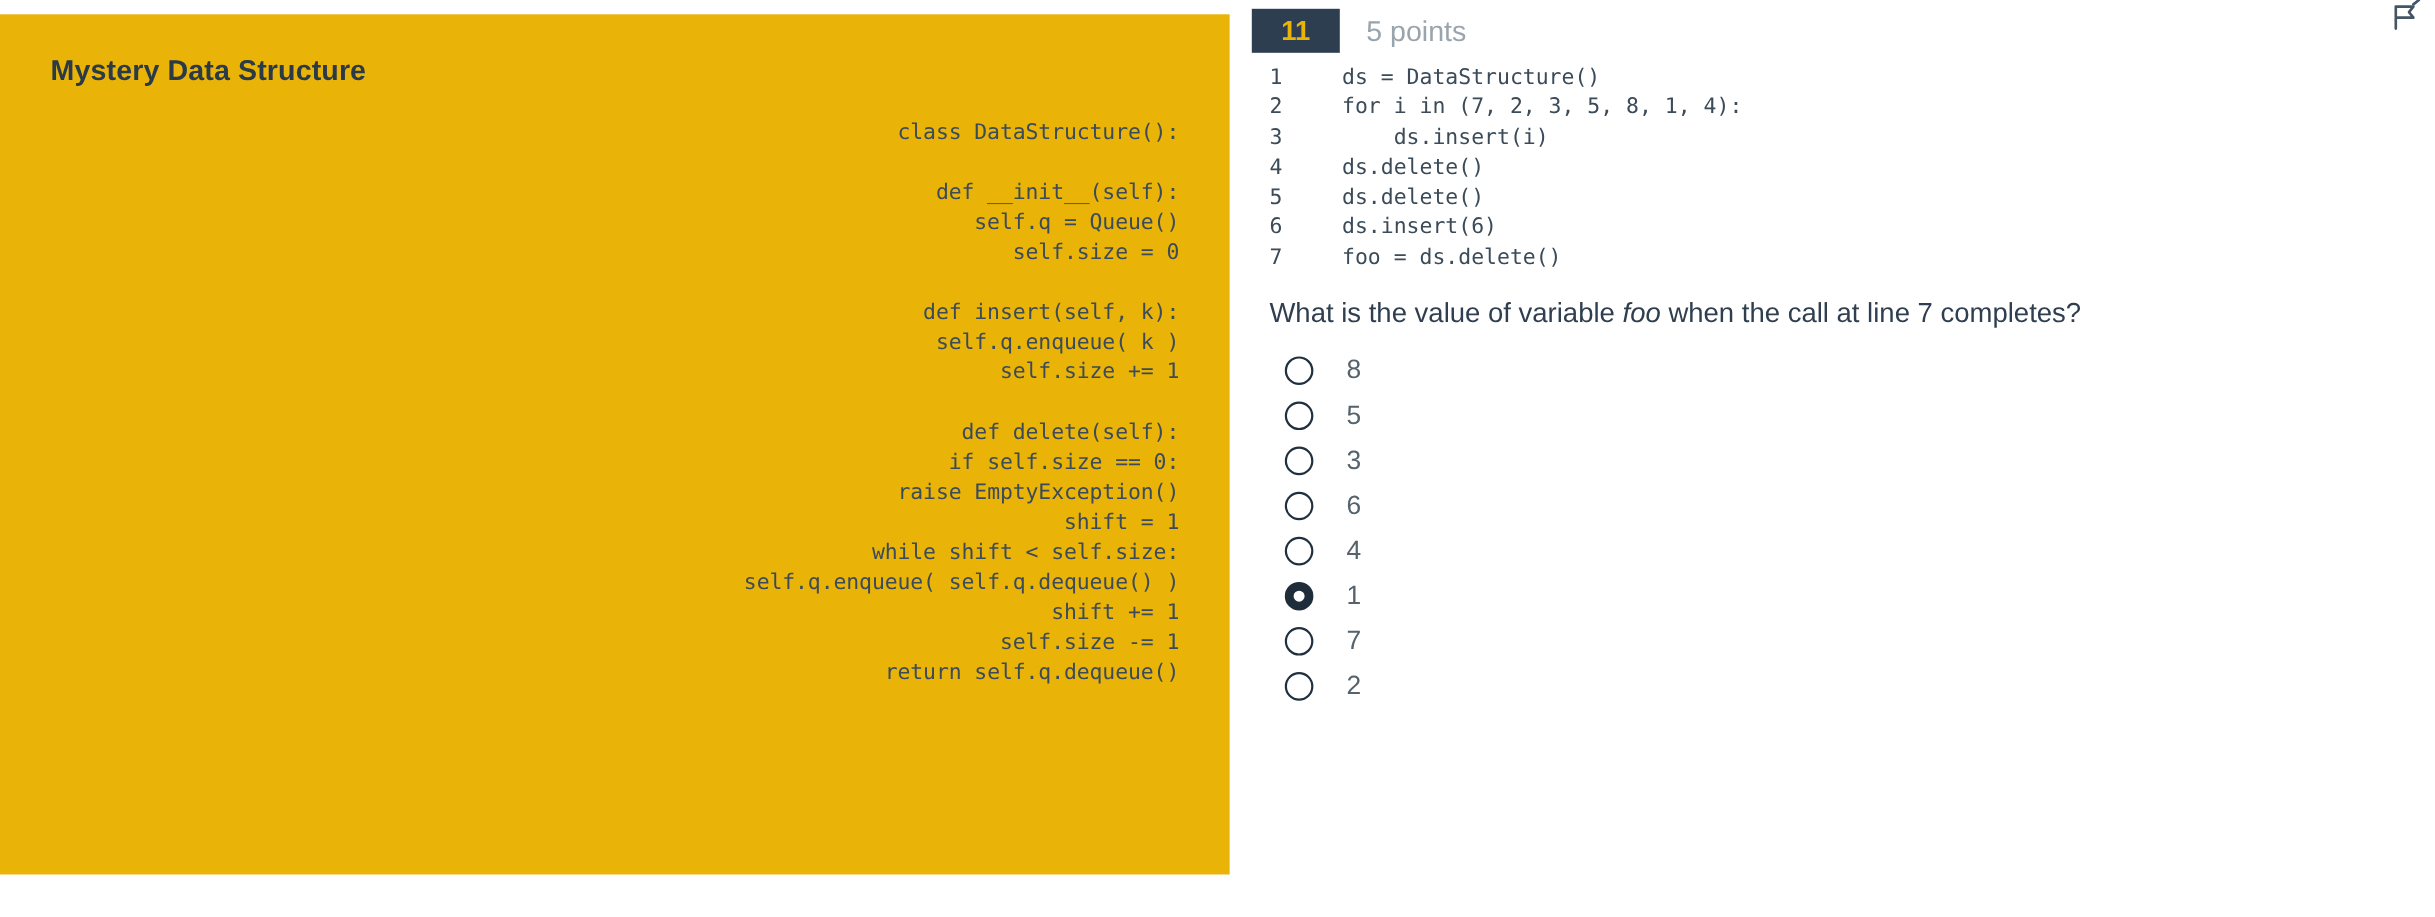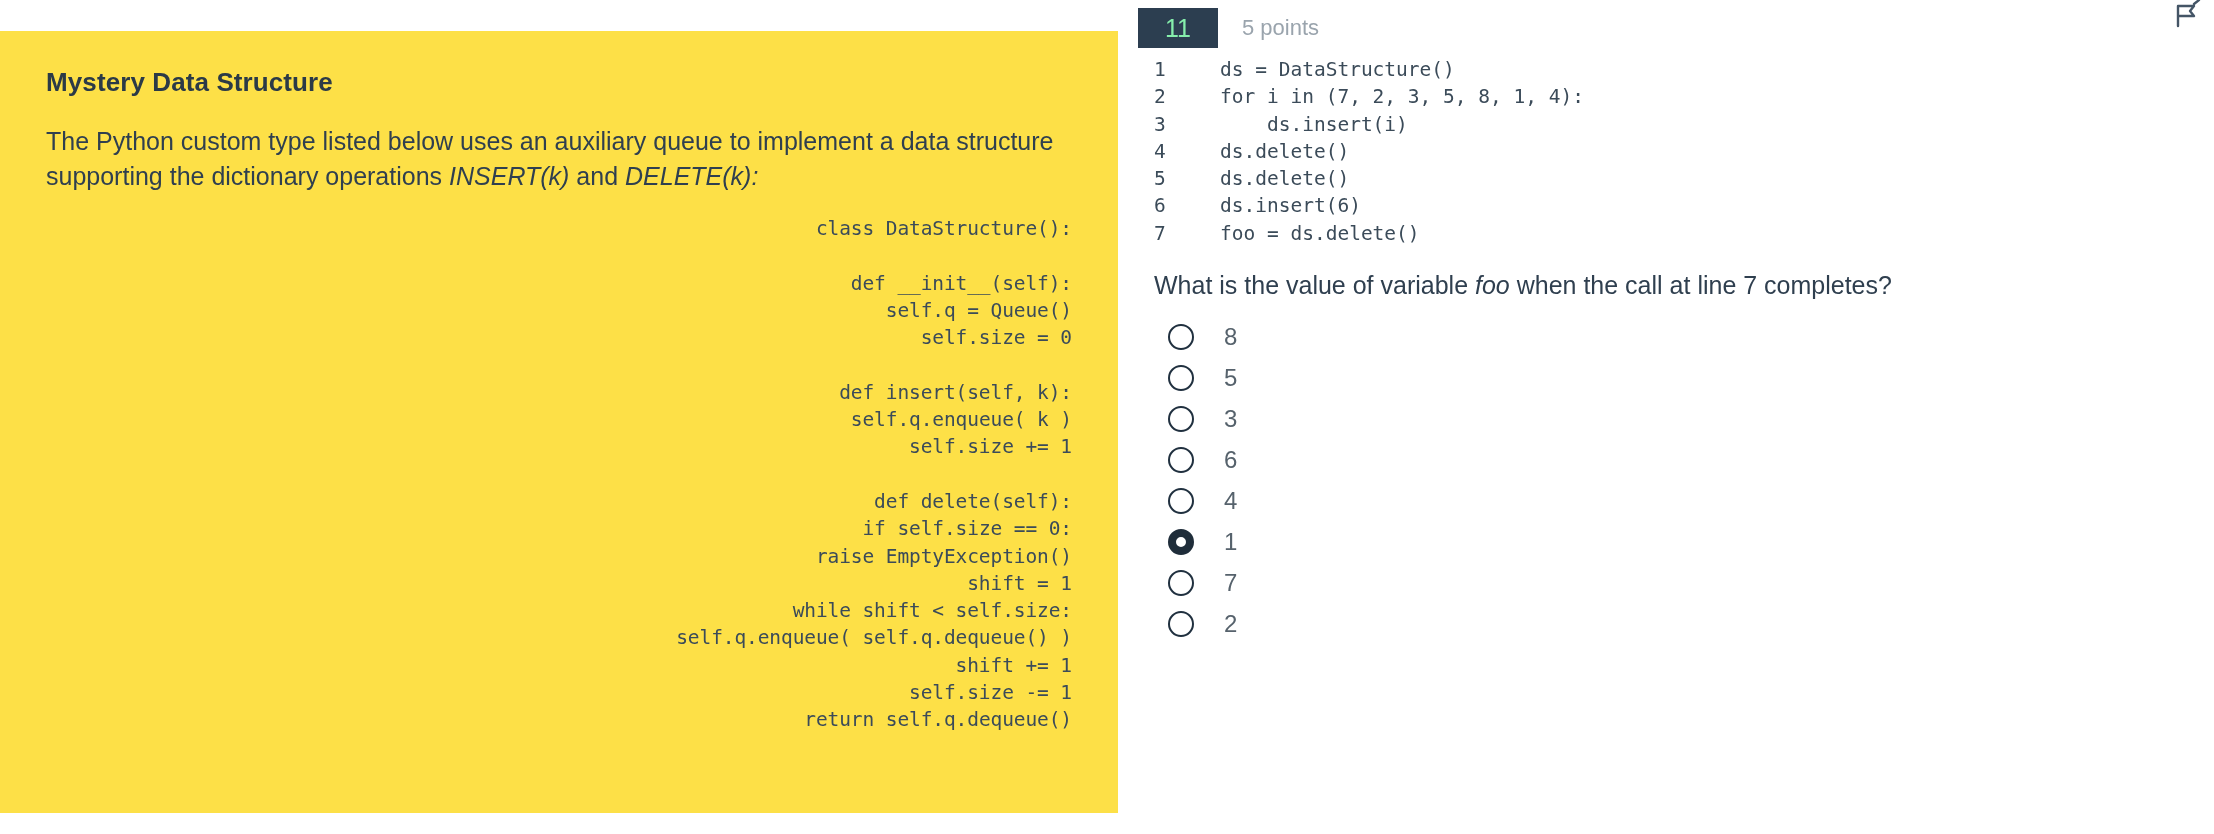--- a/index.html
+++ b/index.html
@@ -13,24 +13,24 @@
     font-family: "Liberation Sans", sans-serif;
     color: #2f3f4f;
     overflow: hidden;
     position: relative;
   }
 
   
   #left-panel {
     position: absolute;
     left: 0;
-    top: 31px;
+    top: 13px;
     width: 1118px;
     height: 782px;
-    background: #fde047;
+    background: #eab308;
     box-sizing: border-box;
     overflow: hidden;
   }
   #left-inner {
     padding: 36px 46px 0 46px;
   }
   .passage-title {
     font-size: 26px;
     font-weight: bold;
     color: #2b3a47;
@@ -75,36 +75,36 @@
     height: 56px;
     width: 100%;
   }
   .q-number-badge {
     position: absolute;
     left: 20px;
     top: 8px;
     width: 80px;
     height: 40px;
     background: #2c3e50;
-    color: #86efac;
-    font-size: 25px;
-    font-weight: normal;
+    color: #eab308;
+    font-size: 25px;
+    font-weight: bold;
     display: flex;
     align-items: center;
     justify-content: center;
     box-sizing: border-box;
   }
   .q-points {
     position: absolute;
     left: 124px;
     top: 8px;
     height: 40px;
     display: flex;
     align-items: center;
-    font-size: 22px;
+    font-size: 26px;
     color: #9aa4ad;
   }
   .flag-icon {
     position: absolute;
     right: 8px;
     top: -4px;
     width: 40px;
     height: 40px;
     color: #445566;
   }
@@ -178,21 +178,20 @@
     color: #56626c;
   }
 </style>
 </head>
 <body>
 
 <div id="left-panel">
   <div id="left-inner">
     <div class="passage-title">Mystery Data Structure</div>
 
-    <p class="passage-body"><span>The Python custom type listed below uses an auxiliary queue to implement a data structure supporting the dictionary operations </span><em>INSERT(k)</em><span> and </span><em>DELETE(k):</em></p>
 
     <pre class="code-block">class DataStructure():
 
     def __init__(self):
         self.q = Queue()
         self.size = 0
 
     def insert(self, k):
         self.q.enqueue( k )
         self.size += 1

